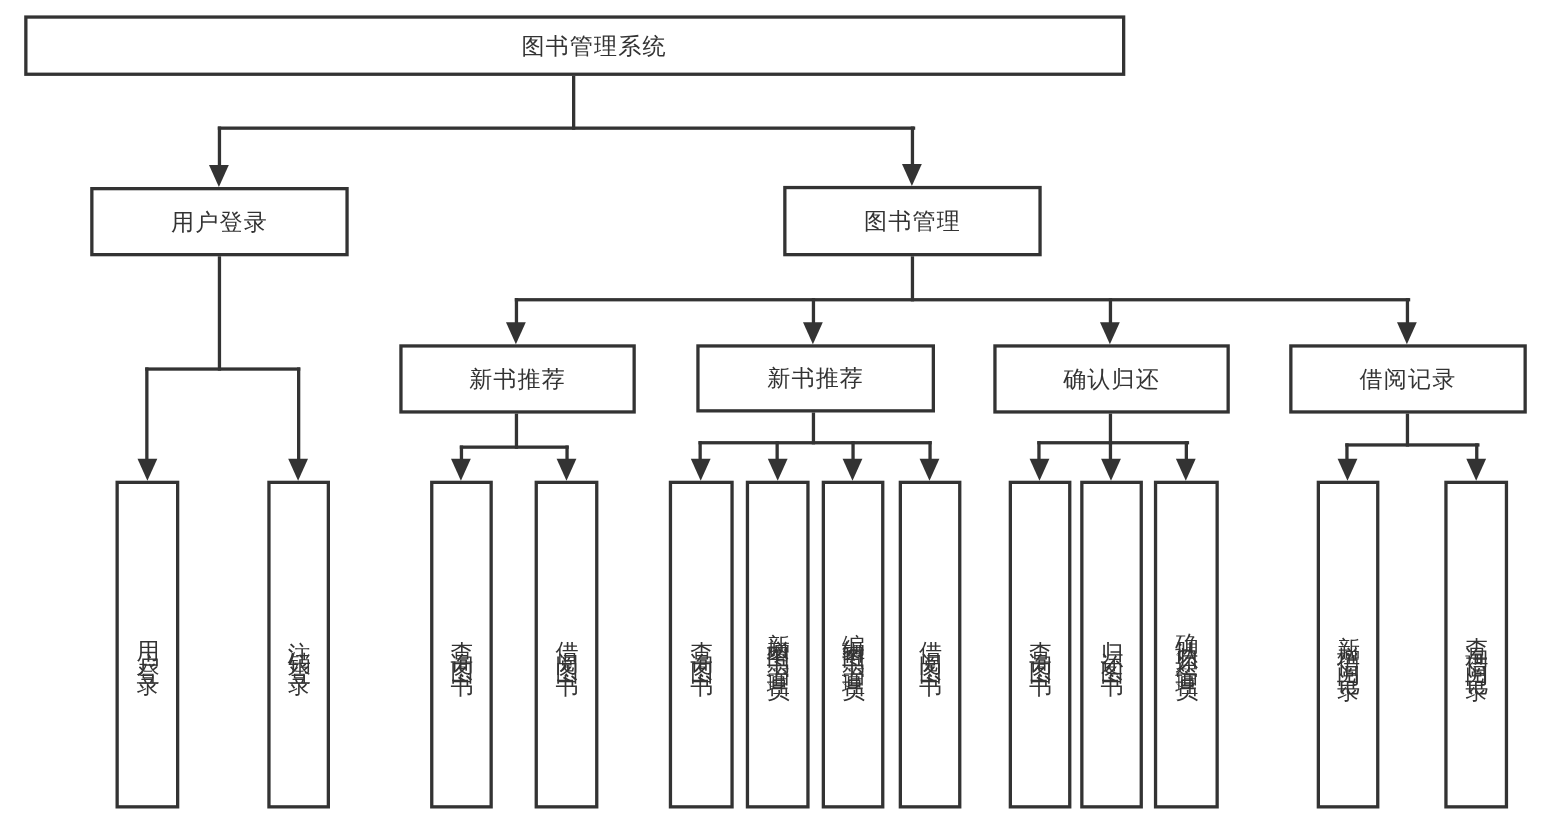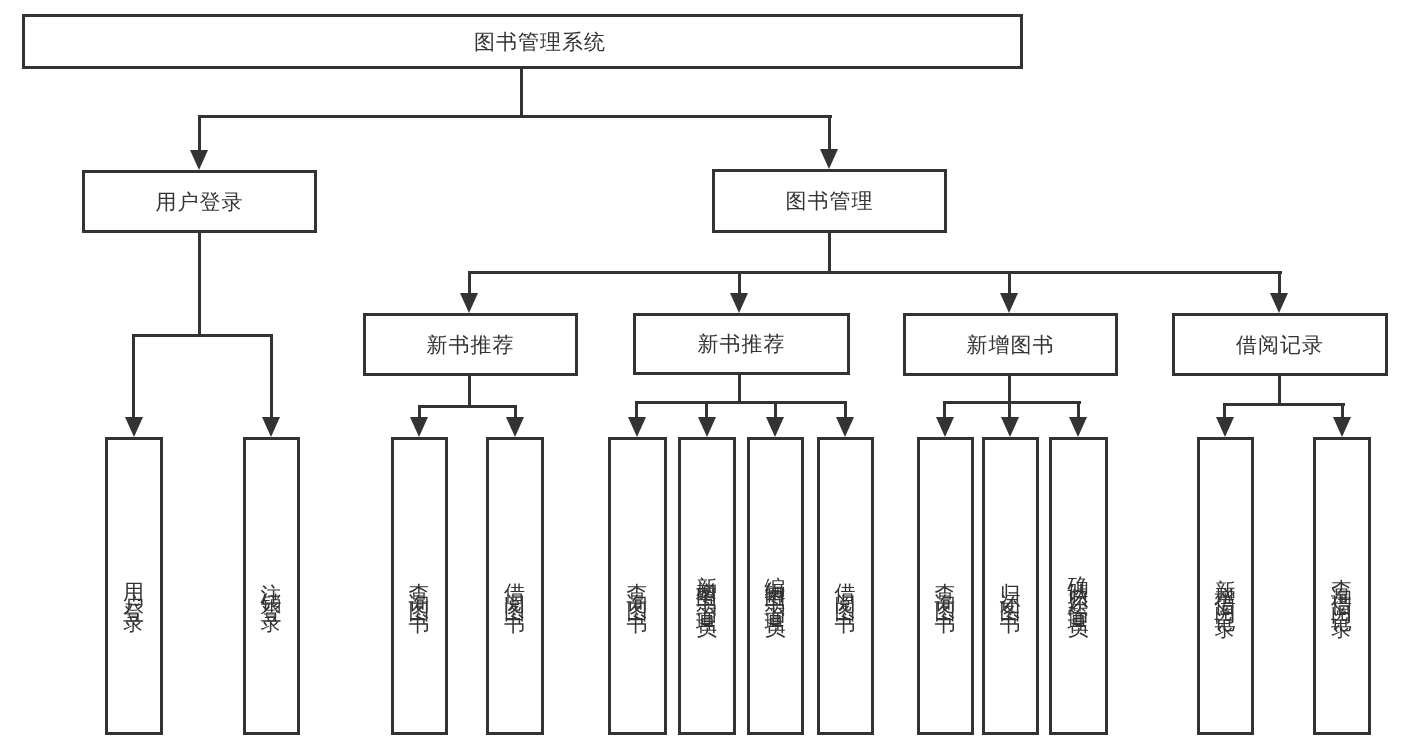--- a/index.html
+++ b/index.html
@@ -52,21 +52,21 @@
 
   <div class="box" style="left:712px;top:169px;width:235px;height:64px;">
     <span>图书管理</span>
   </div>
 
   <div class="box" style="left:633px;top:313px;width:217px;height:62px;">
     <span>新书推荐</span>
   </div>
 
   <div class="box" style="left:903px;top:313px;width:215px;height:63px;">
-    <span>新增图书</span>
+    <span>确认归还</span>
   </div>
 
   <div class="box" style="left:1172px;top:313px;width:216px;height:63px;">
     <span>借阅记录</span>
   </div>
 
   <div class="vbox" style="left:105px;width:58px;">
     <span class="ls4">用户登录</span>
   </div>
   <div class="vbox" style="left:243px;width:57px;">

